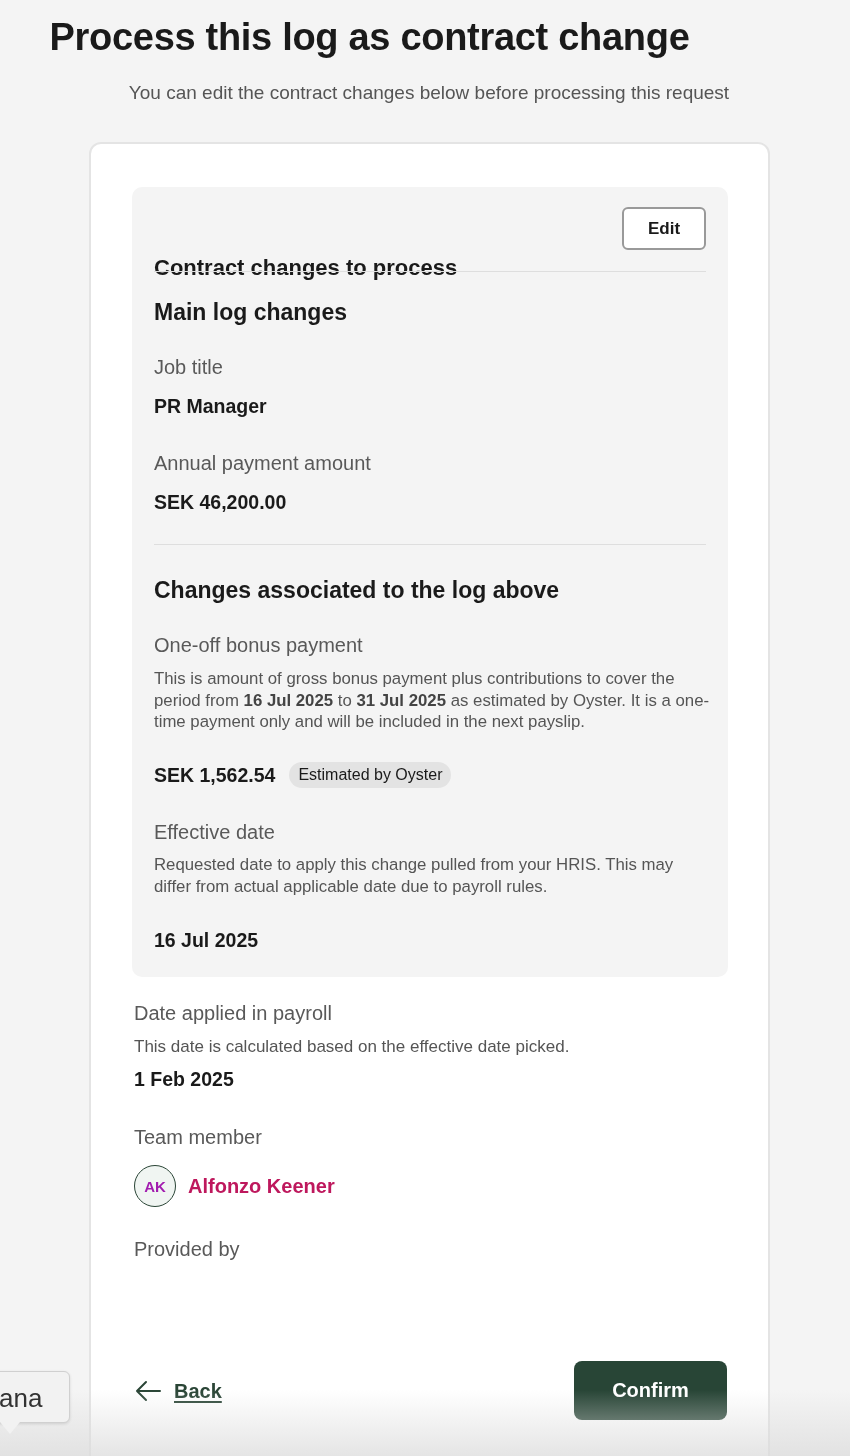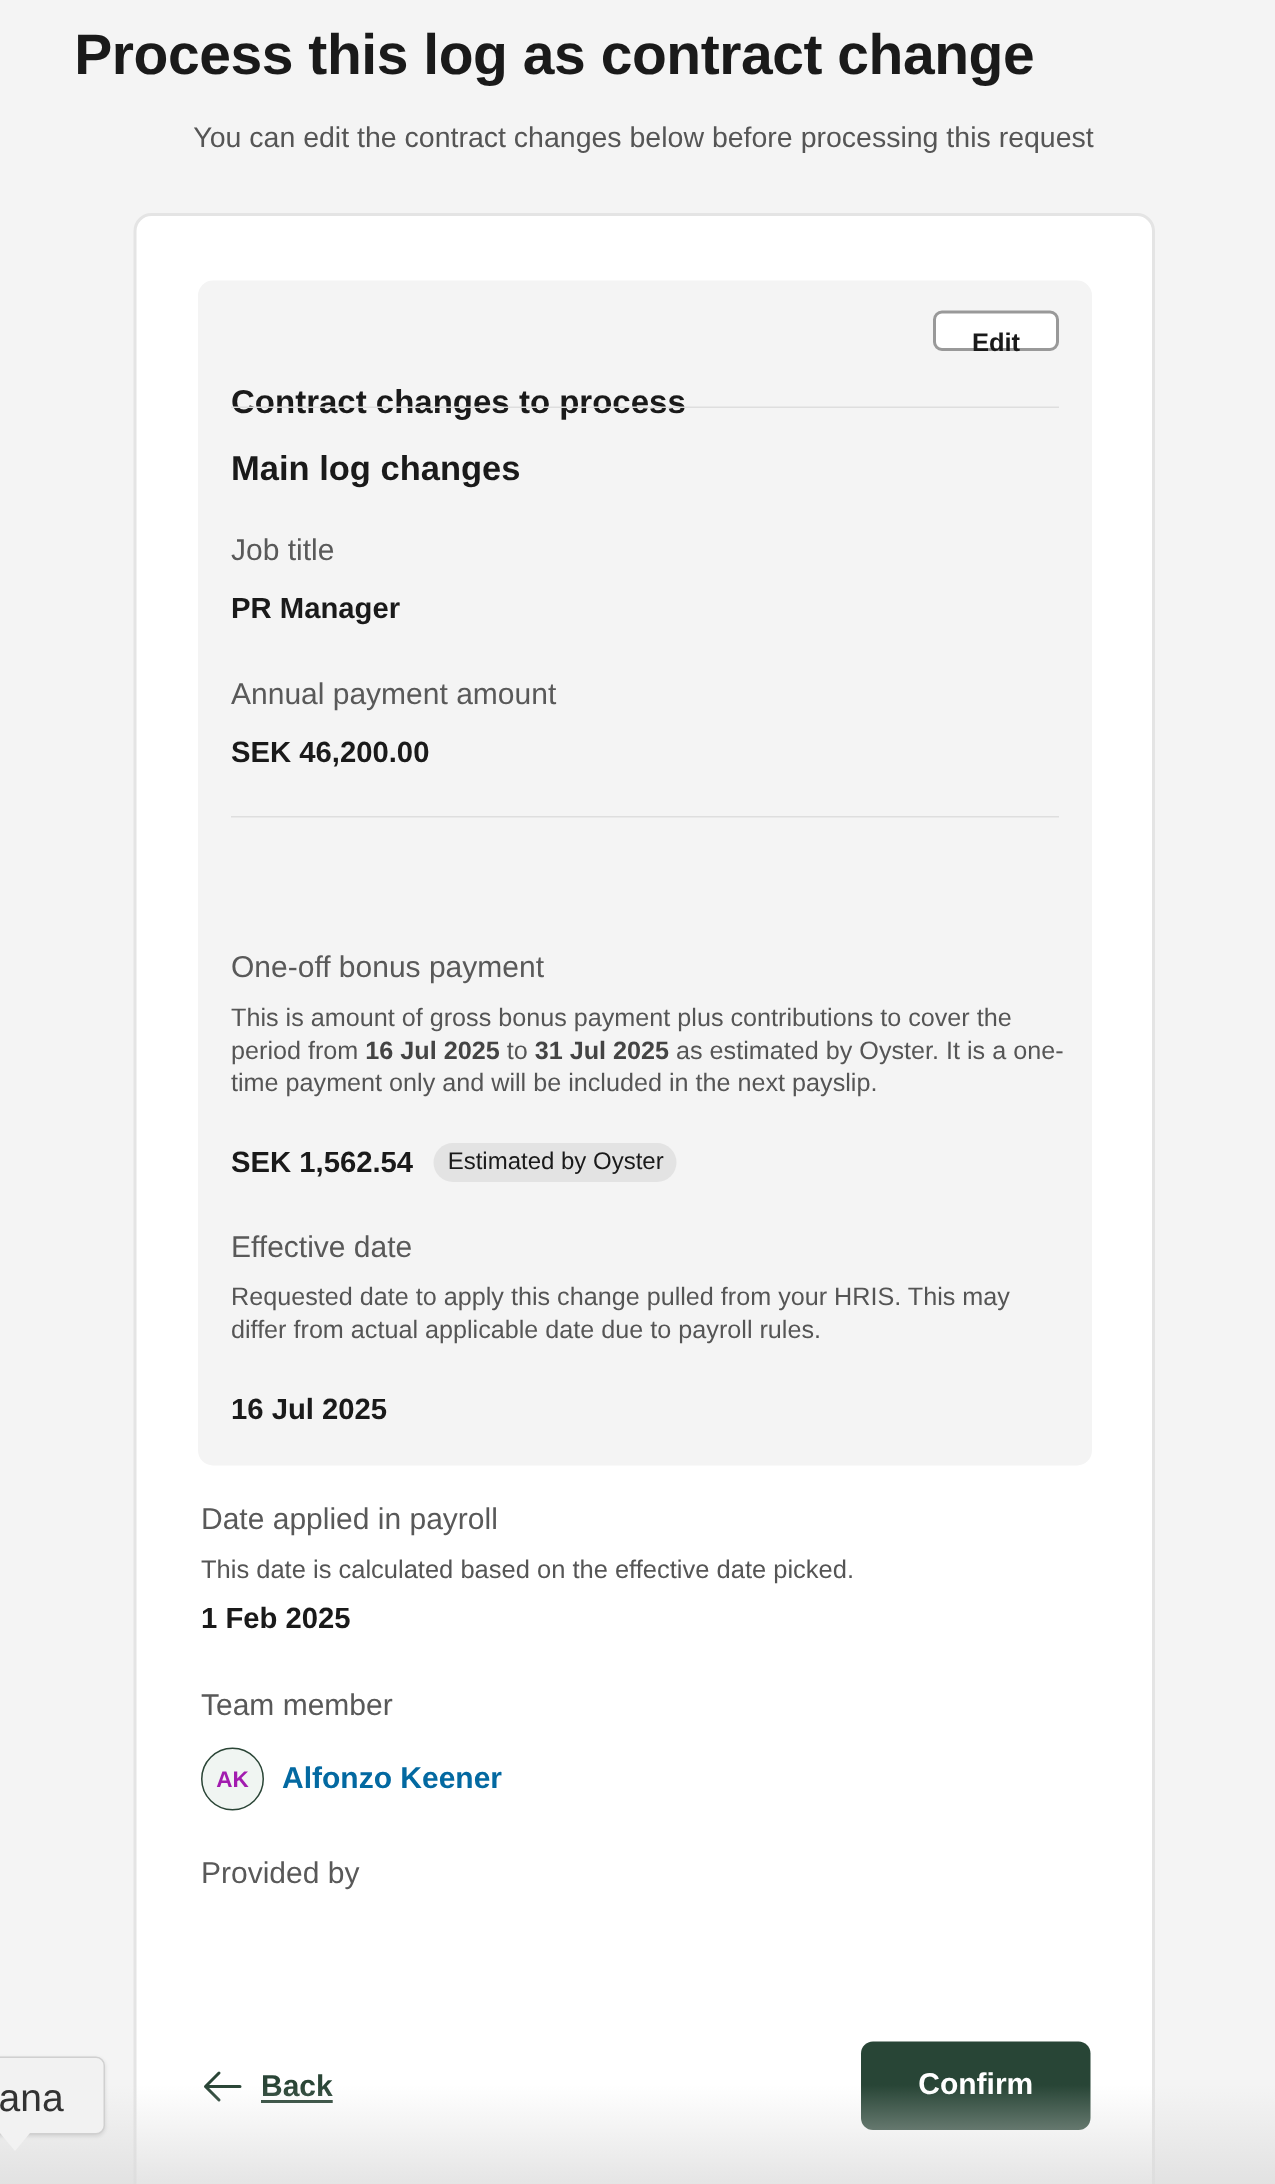--- a/index.html
+++ b/index.html
@@ -27,21 +27,21 @@
     position: absolute; top: 43px; left: 41px; width: 596px; height: 790px;
     background: #f4f4f4; border-radius: 10px;
   }
   .panel-header {
     position: absolute; top: 20px; left: 22px; right: 22px; height: 64px;
   }
   .panel-title {
     position: absolute; left: 0; top: 10px; font-size: 22px; font-weight: 700; color: #1a1a1a; margin-top: 38px;
   }
   .edit-button {
-    position: absolute; right: 0; top: 0; width: 84px; height: 27px;
+    position: absolute; right: 0; top: 0; width: 84px; height: 43px;
     background: #fff; border: 2px solid #999; border-radius: 6px;
     font-size: 17px; font-weight: 600; color: #1a1a1a; text-align: center; line-height: 39px;
     font-family: "Liberation Sans", sans-serif; cursor: pointer;
   }
   .divider {
     position: absolute; left: 22px; right: 22px; height: 1px; background: #dedede;
   }
   .section-title {
     position: absolute; left: 22px; font-size: 23px; font-weight: 700; color: #1a1a1a;
   }
@@ -66,21 +66,21 @@
   .person-row { position: absolute; left: 43px; height: 42px; display: flex; align-items: center; }
   .avatar {
     width: 42px; height: 42px; border-radius: 50%; border: 1.5px solid #2a4536;
     background: #f0f5f2; color: #a21caf; font-size: 15px; font-weight: 600;
     display: flex; align-items: center; justify-content: center;
   }
   .provider-logo {
     width: 42px; height: 42px; border-radius: 50%; background: #eef4f1;
     display: flex; align-items: center; justify-content: center;
   }
-  .person-name { margin-left: 12px; font-size: 20px; font-weight: 600; color: #0369a1; }
+  .person-name { margin-left: 12px; font-size: 20px; font-weight: 600; color: #be185d; }
   .back-link {
     position: absolute; left: 43px; top: 1231px; height: 32px; display: flex; align-items: center;
     color: #2a4536; cursor: pointer;
   }
   .back-label { margin-left: 12px; font-size: 20px; font-weight: 600; text-decoration: underline; text-underline-offset: 3px; }
   .confirm-button {
     position: absolute; left: 483px; top: 1217px; width: 153px; height: 59px;
     background: #284536; border-radius: 8px; color: #fff; font-size: 20px; font-weight: 700;
     border: none; text-align: center; line-height: 59px; font-family: "Liberation Sans", sans-serif; cursor: pointer;
   }
@@ -118,20 +118,21 @@
     <div class="section-title" style="top:112px">Main log changes</div>
 
     <div class="field-label" style="top:169px">Job title</div>
     <div class="field-value" style="top:208px">PR Manager</div>
 
     <div class="field-label" style="top:265px">Annual payment amount</div>
     <div class="field-value" style="top:304px">SEK 46,200.00</div>
 
     <div class="divider" style="top:357px"></div>
 
+    <div class="section-title" style="top:390px">Changes associated to the log above</div>
 
     <div class="field-label" style="top:447px">One-off bonus payment</div>
     <div class="field-desc" style="top:481px"><span>This is amount of gross bonus payment plus contributions to cover the period from </span><b>16 Jul 2025</b><span> to </span><b>31 Jul 2025</b><span> as estimated by Oyster. It is a one-time payment only and will be included in the next payslip.</span></div>
     <div class="field-value" style="top:575px"><span>SEK 1,562.54</span><span class="badge">Estimated by Oyster</span></div>
 
     <div class="field-label" style="top:634px">Effective date</div>
     <div class="field-desc" style="top:667px">Requested date to apply this change pulled from your HRIS. This may differ from actual applicable date due to payroll rules.</div>
     <div class="field-value" style="top:742px">16 Jul 2025</div>
   </div>
 

